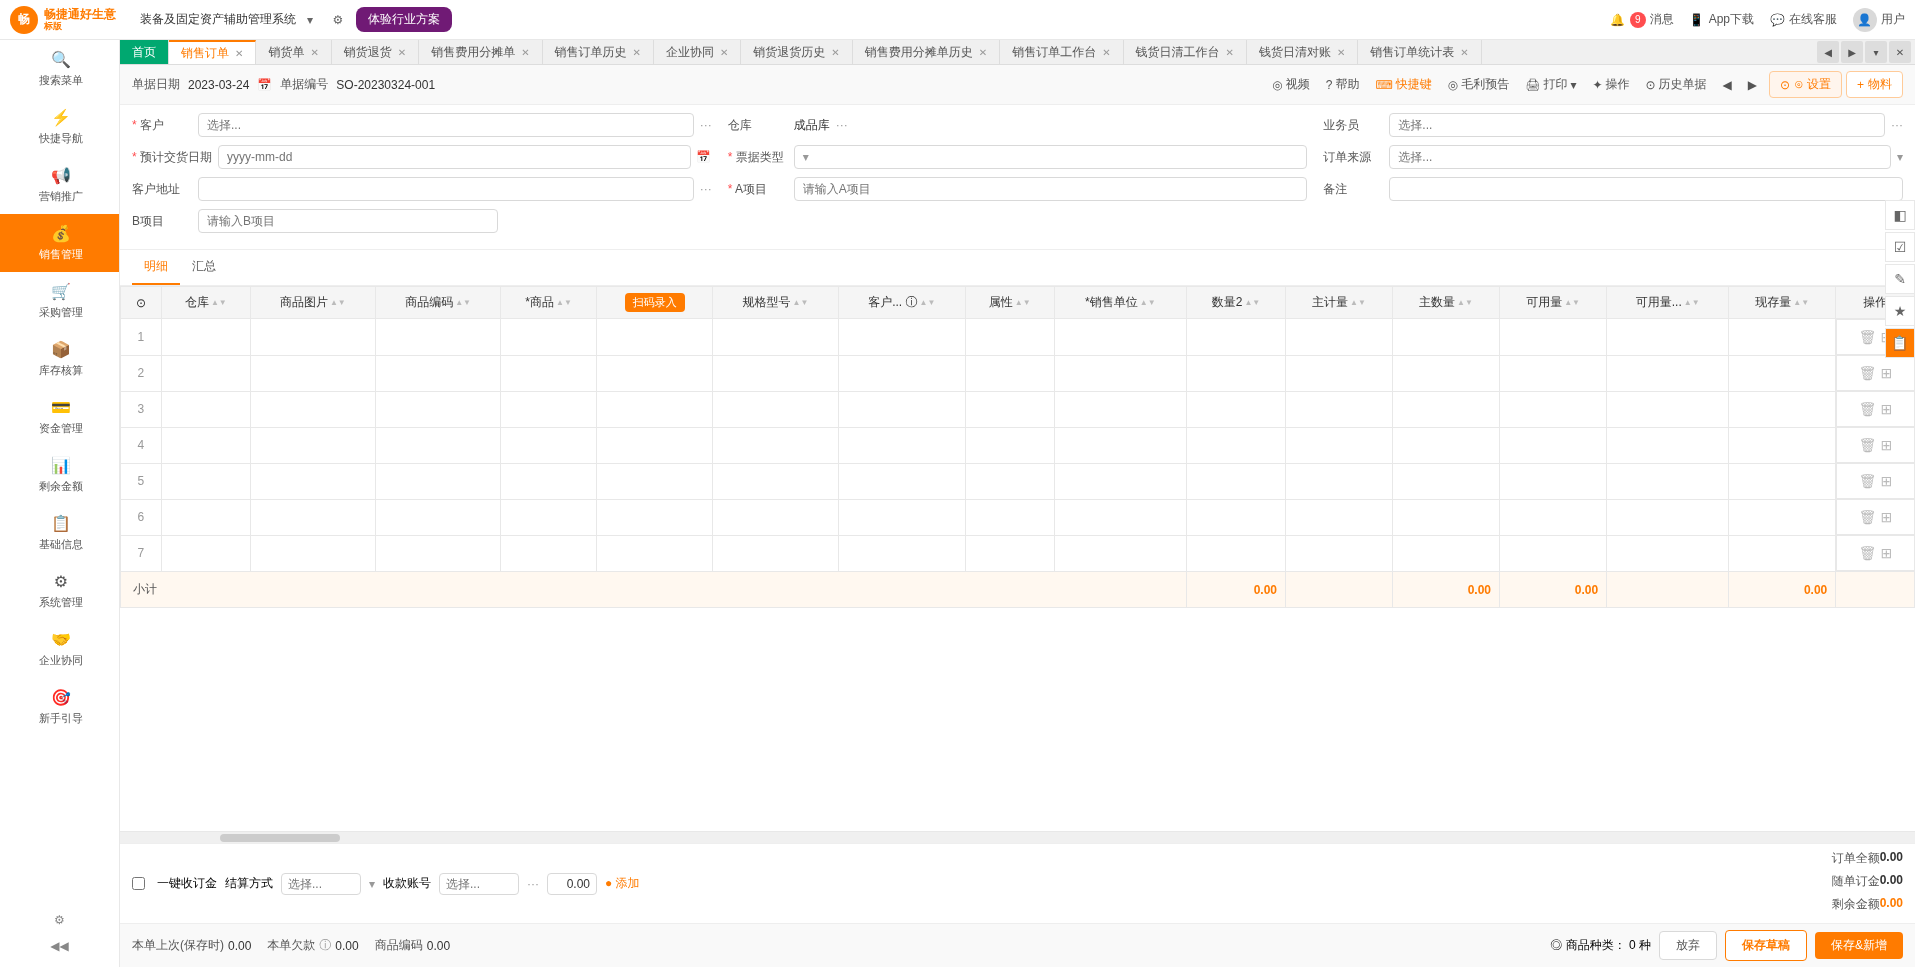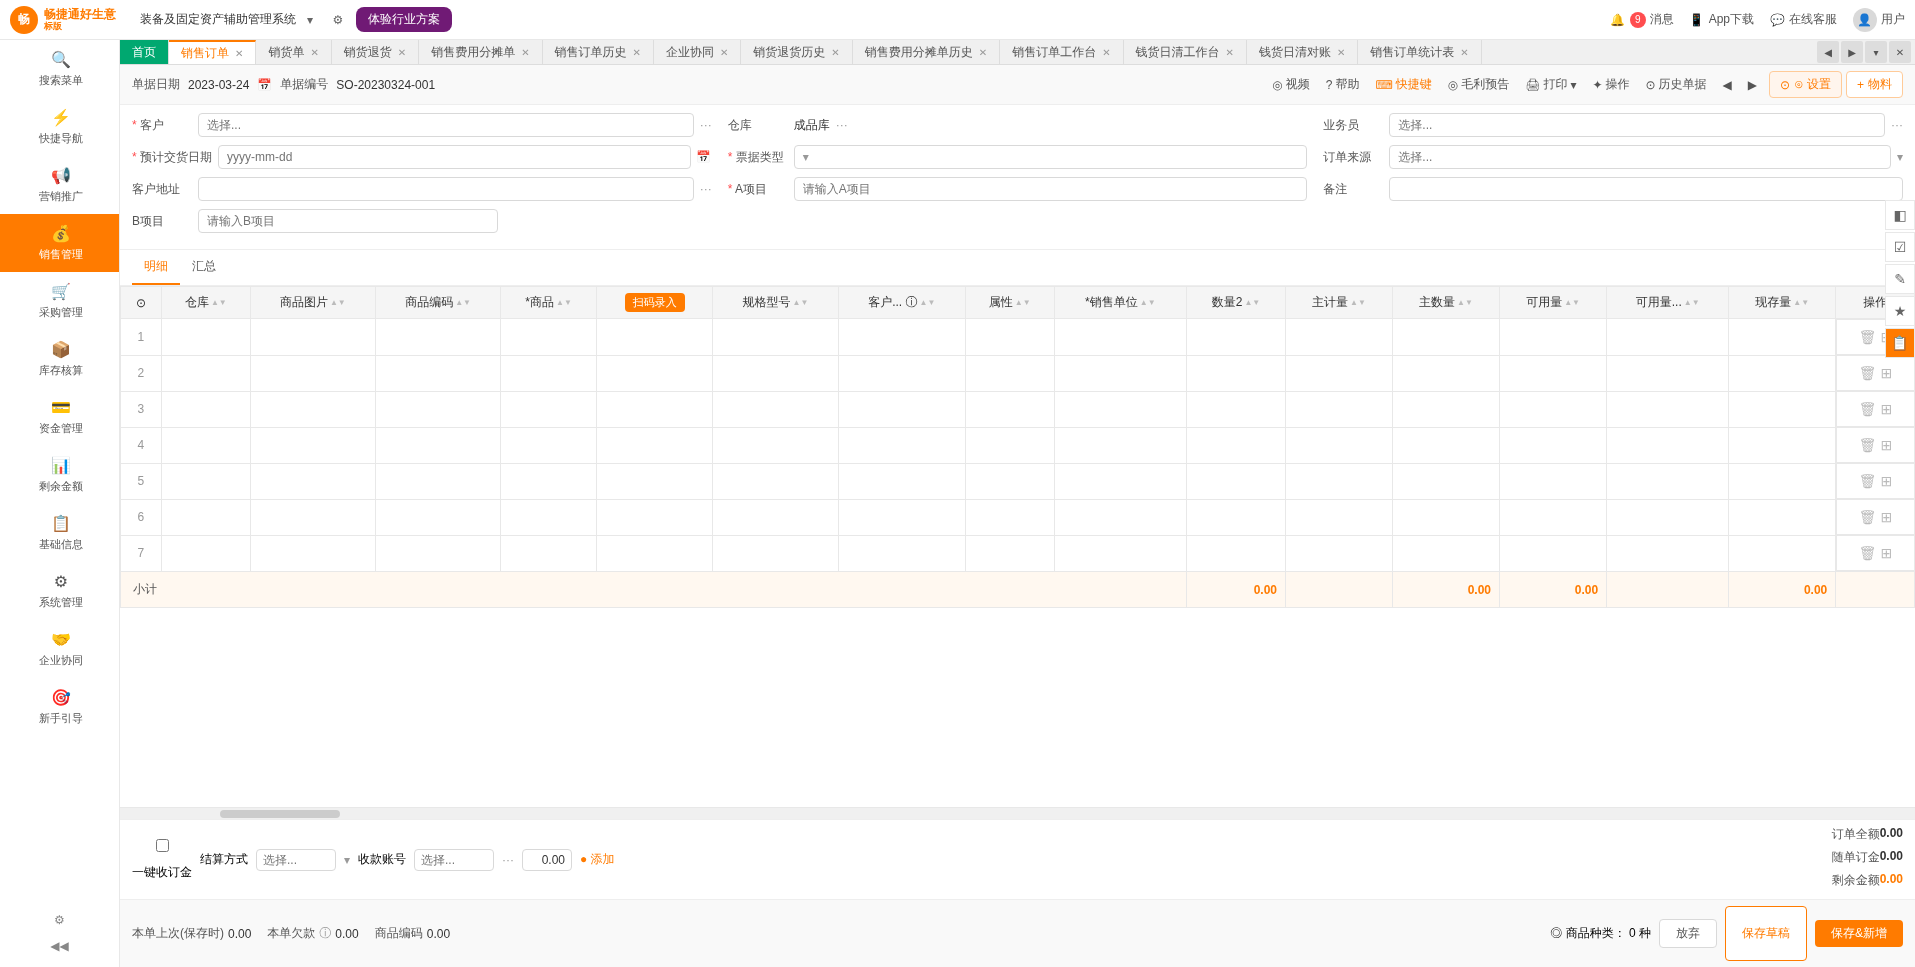--- a/index.html
+++ b/index.html
@@ -87,36 +87,36 @@
 
     
     .summary-row td { background: #fff8f0; font-weight: bold; color: #ff7b00; }
 
     
     .scroll-indicator { height: 12px; background: #f0f0f0; border-top: 1px solid #e8e8e8; flex-shrink: 0; position: relative; }
     .scroll-thumb { height: 8px; width: 120px; background: #ccc; border-radius: 4px; position: absolute; left: 100px; top: 2px; cursor: pointer; }
 
     
     .bottom-form { padding: 6px 12px; display: flex; align-items: center; gap: 8px; border-top: 1px solid #eee; flex-shrink: 0; background: white; }
-    .checkbox-item { display: flex; align-items: center; gap: 12px; flex-direction: column; }
+    .checkbox-item { display: flex; align-items: center; gap: 12px; }
     .bottom-input { border: 1px solid #d9d9d9; border-radius: 4px; padding: 3px 6px; width: 80px; color: #999; }
     .bottom-value { color: #333; padding: 3px 6px; border: 1px solid #d9d9d9; border-radius: 4px; min-width: 50px; text-align: right; }
     .add-btn { color: #ff7b00; cursor: pointer; }
     .more-dots { color: #999; cursor: pointer; }
     .order-summary-row { display: flex; justify-content: space-between; margin-bottom: 4px; }
     .order-summary-label { color: #555; }
     .order-summary-value { color: #333; font-weight: bold; }
 
     
     .status-bar { background: #f9f9f9; border-top: 1px solid #eee; padding: 6px 12px; display: flex; align-items: center; gap: 16px; flex-shrink: 0; }
     .status-item { display: flex; align-items: center; gap: 4px; color: #555; }
     .status-value { color: #333; }
     .status-right { margin-left: auto; display: flex; align-items: center; gap: 8px; }
     .discard-btn { border: 1px solid #d9d9d9; background: white; border-radius: 4px; padding: 5px 16px; cursor: pointer; color: #555; }
-    .save-draft-btn { border: 1px solid #ff7b00; background: white; border-radius: 4px; padding: 18px 16px; cursor: pointer; color: #ff7b00; }
+    .save-draft-btn { border: 1px solid #ff7b00; background: white; border-radius: 4px; padding: 6px 16px; cursor: pointer; color: #ff7b00; font-weight: bold; }
     .save-new-btn { background: #ff7b00; color: white; border: none; border-radius: 4px; padding: 5px 16px; cursor: pointer; }
 
     
     .right-float { position: fixed; right: 0; top: 200px; display: flex; flex-direction: column; gap: 2px; z-index: 100; }
     .right-float-btn { width: 30px; height: 30px; background: white; border: 1px solid #e8e8e8; display: flex; align-items: center; justify-content: center; cursor: pointer; color: #666; font-size: 14px; }
 
     .orange-text { color: #ff7b00; }
     
     .settings-btn-orange { background: #fff5ed; color: #ff7b00; border: 1px solid #ffcb99; border-radius: 4px; padding: 4px 10px; cursor: pointer; display: flex; align-items: center; gap: 4px; }
     .add-material-btn { background: white; color: #ff7b00; border: 1px solid #ffcb99; border-radius: 4px; padding: 4px 10px; cursor: pointer; display: flex; align-items: center; gap: 4px; }

